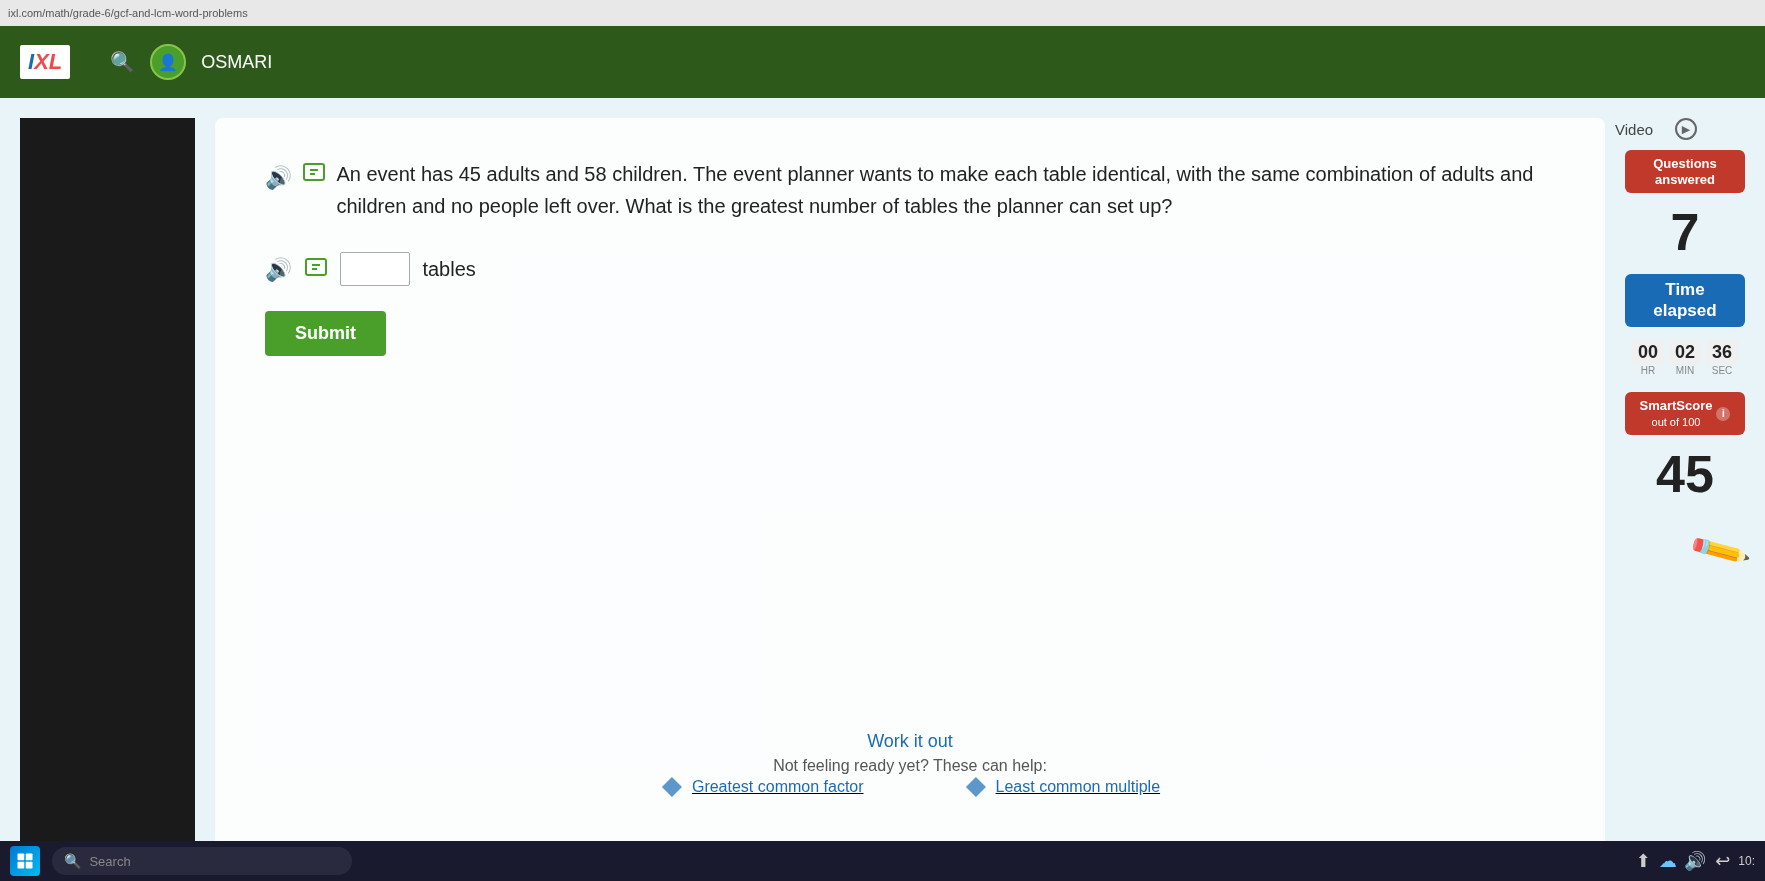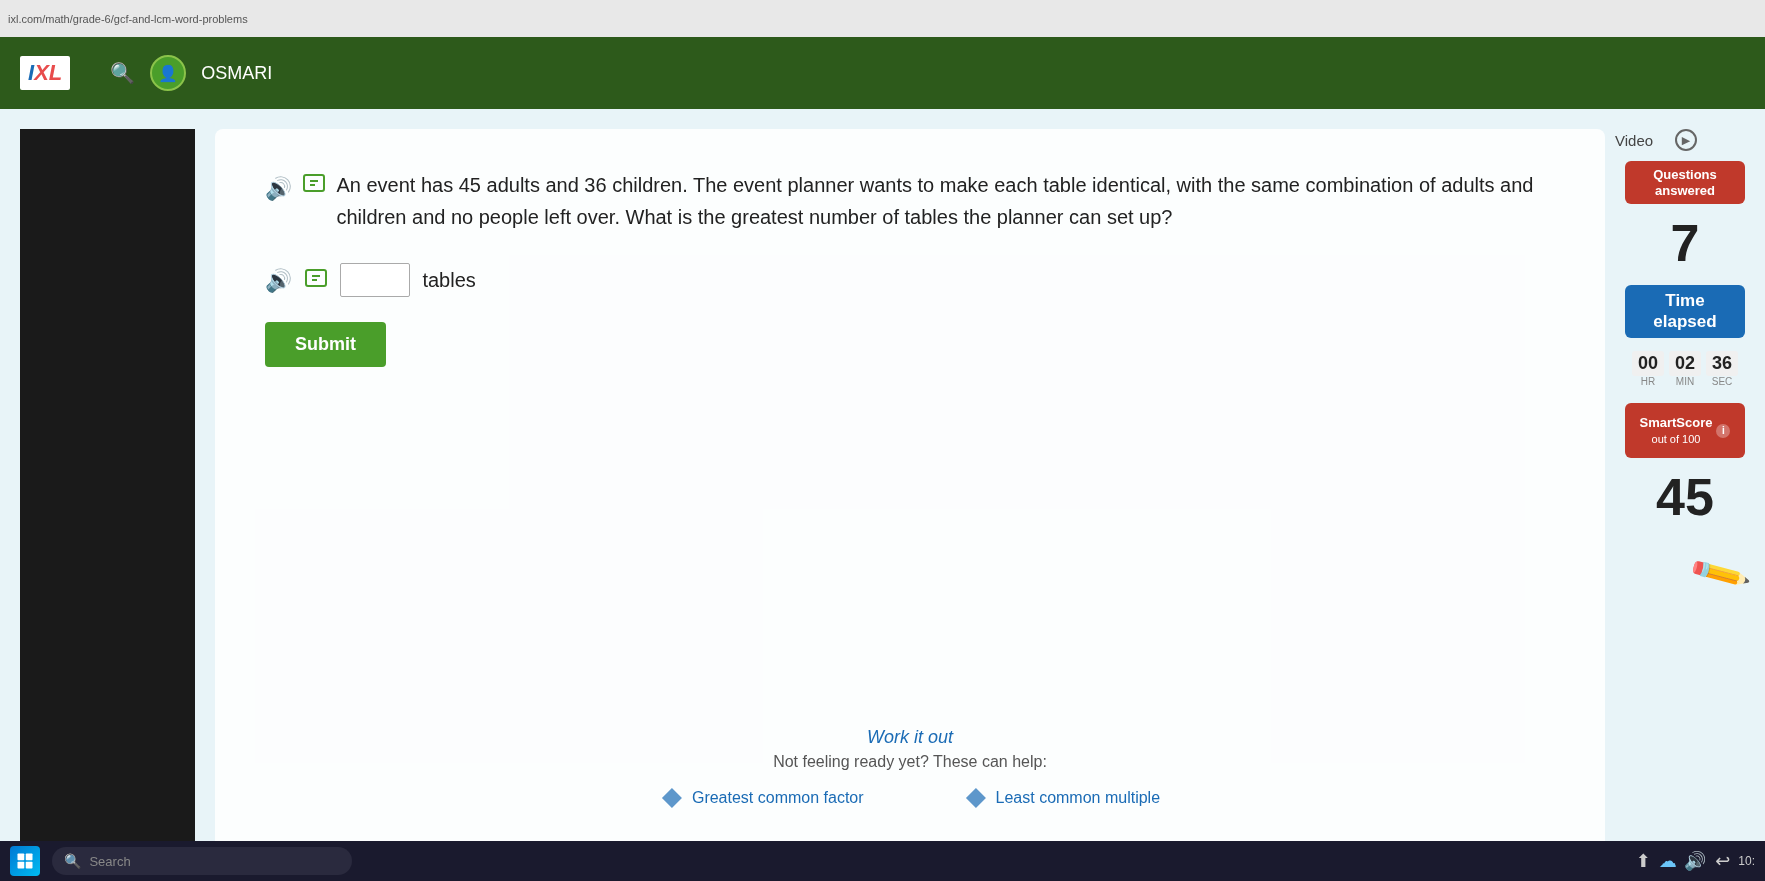--- a/index.html
+++ b/index.html
@@ -6,21 +6,21 @@
     body {
       width: 1765px;
       height: 881px;
       overflow: hidden;
       font-family: Arial, sans-serif;
       background: #1a1a1a;
     }
 
     
     .browser-bar {
-      height: 37px;
+      height: 26px;
       background: #e8e8e8;
       display: flex;
       align-items: center;
       padding: 0 8px;
       font-size: 11px;
       color: #555;
     }
 
     
     .page-wrapper {
@@ -250,36 +250,35 @@
       position: absolute;
       bottom: 60px;
       left: 50%;
       transform: translateX(-50%);
       text-align: center;
     }
 
     .work-it-out-link {
       color: #1a6bb5;
       font-size: 18px;
-      font-style: italic;
       cursor: pointer;
       text-decoration: none;
     }
 
     .not-ready {
       font-size: 16px;
       color: #555;
       margin-top: 5px;
     }
 
     .help-links {
       display: flex;
       gap: 100px;
-      margin-top: 15px;
-      justify-content: center;
+      justify-content: center;
+      text-decoration: underline;
     }
 
     .help-link {
       display: flex;
       align-items: center;
       gap: 8px;
       color: #1a6bb5;
       font-size: 16px;
       cursor: pointer;
     }
@@ -381,21 +380,21 @@
     .time-label {
       font-size: 10px;
       color: #888;
       text-align: center;
     }
 
     .smartscore-badge {
       background: #c0392b;
       color: white;
       border-radius: 6px;
-      padding: 12px 10px;
+      padding: 6px 10px;
       text-align: center;
       width: 100%;
       font-size: 13px;
       font-weight: bold;
       line-height: 1.2;
       margin-top: 8px;
       display: flex;
       justify-content: center;
       align-items: center;
       gap: 4px;
@@ -522,21 +521,21 @@
       
       <div class="question-text">
         <span class="audio-icon">🔊</span>
         <span class="magnify-icon">
           <svg width="24" height="24" viewBox="0 0 24 24" fill="none" stroke="#4a9e2a" stroke-width="2">
             <rect x="2" y="2" width="20" height="16" rx="2"></rect>
             <line x1="8" y1="8" x2="16" y2="8"></line>
             <line x1="8" y1="12" x2="13" y2="12"></line>
           </svg>
         </span>
-        <span class="question-body">An event has 45 adults and 36 children. The event planner wants to make each table identical, with the same combination of adults and children and no people left over. What is the greatest number of tables the planner can set up?</span>
+        <span class="question-body">An event has 45 adults and 58 children. The event planner wants to make each table identical, with the same combination of adults and children and no people left over. What is the greatest number of tables the planner can set up?</span>
       </div>
 
       
       <div class="answer-row">
         <span class="audio-icon">🔊</span>
         <span class="magnify-icon">
           <svg width="24" height="24" viewBox="0 0 24 24" fill="none" stroke="#4a9e2a" stroke-width="2">
             <rect x="2" y="2" width="20" height="16" rx="2"></rect>
             <line x1="8" y1="8" x2="16" y2="8"></line>
             <line x1="8" y1="12" x2="13" y2="12"></line>

